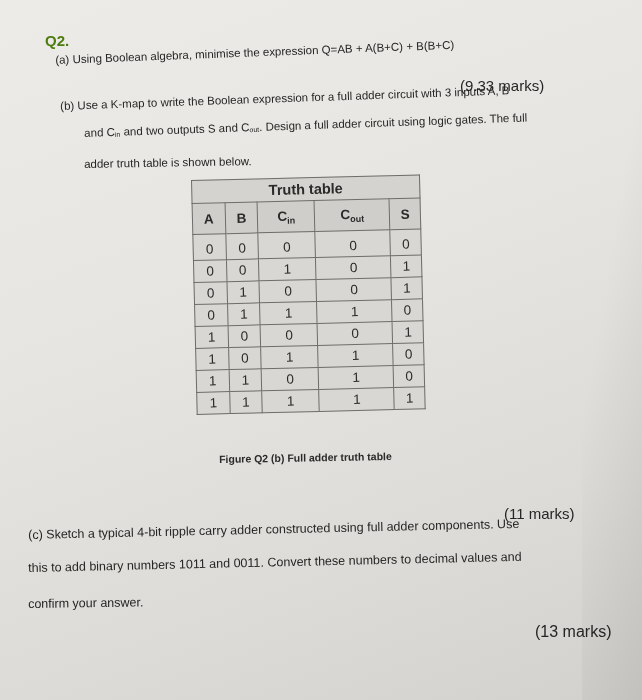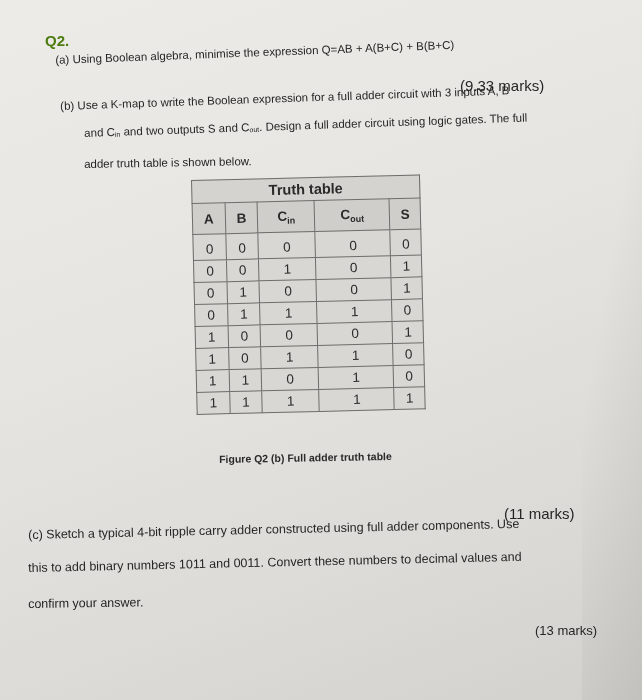--- a/index.html
+++ b/index.html
@@ -37,21 +37,21 @@
     table.tt th.title { font-weight: bold; font-size: 14.5px; height: 22px; background: #d4d3cf; }
     table.tt th.col { font-weight: bold; height: 30px; background: #cfcecb; }
     table.tt tr.r0 td { padding-top: 4px; }
     .subcol { font-size: 9px; vertical-align: -3px; }
 
     .fig-caption { position: absolute; left: 219px; top: 453px; font-size: 10.5px; font-weight: bold; transform: rotate(-1deg); transform-origin: left top; color: #2a2a2a; }
     .marks-b { left: 504px; top: 487px; font-size: 15px; margin-top: 18px; }
     .pc-1 { left: 28px; top: 528px; font-size: 12.5px; transform: rotate(-1.3deg); transform-origin: left top; }
     .pc-2 { left: 28px; top: 561px; font-size: 12.5px; transform: rotate(-1.3deg); transform-origin: left top; }
     .pc-3 { left: 28px; top: 597px; font-size: 12.5px; transform: rotate(-0.8deg); transform-origin: left top; }
-    .marks-c { left: 535px; top: 623px; font-size: 13px; }
+    .marks-c { left: 535px; top: 623px; font-size: 16px; }
   </style>
 </head>
 <body>
 
 <div class="page-edge"></div>
 
 <div class="q-label">Q2.</div>
 
 <div class="para pa">
   <span>(a)</span>

